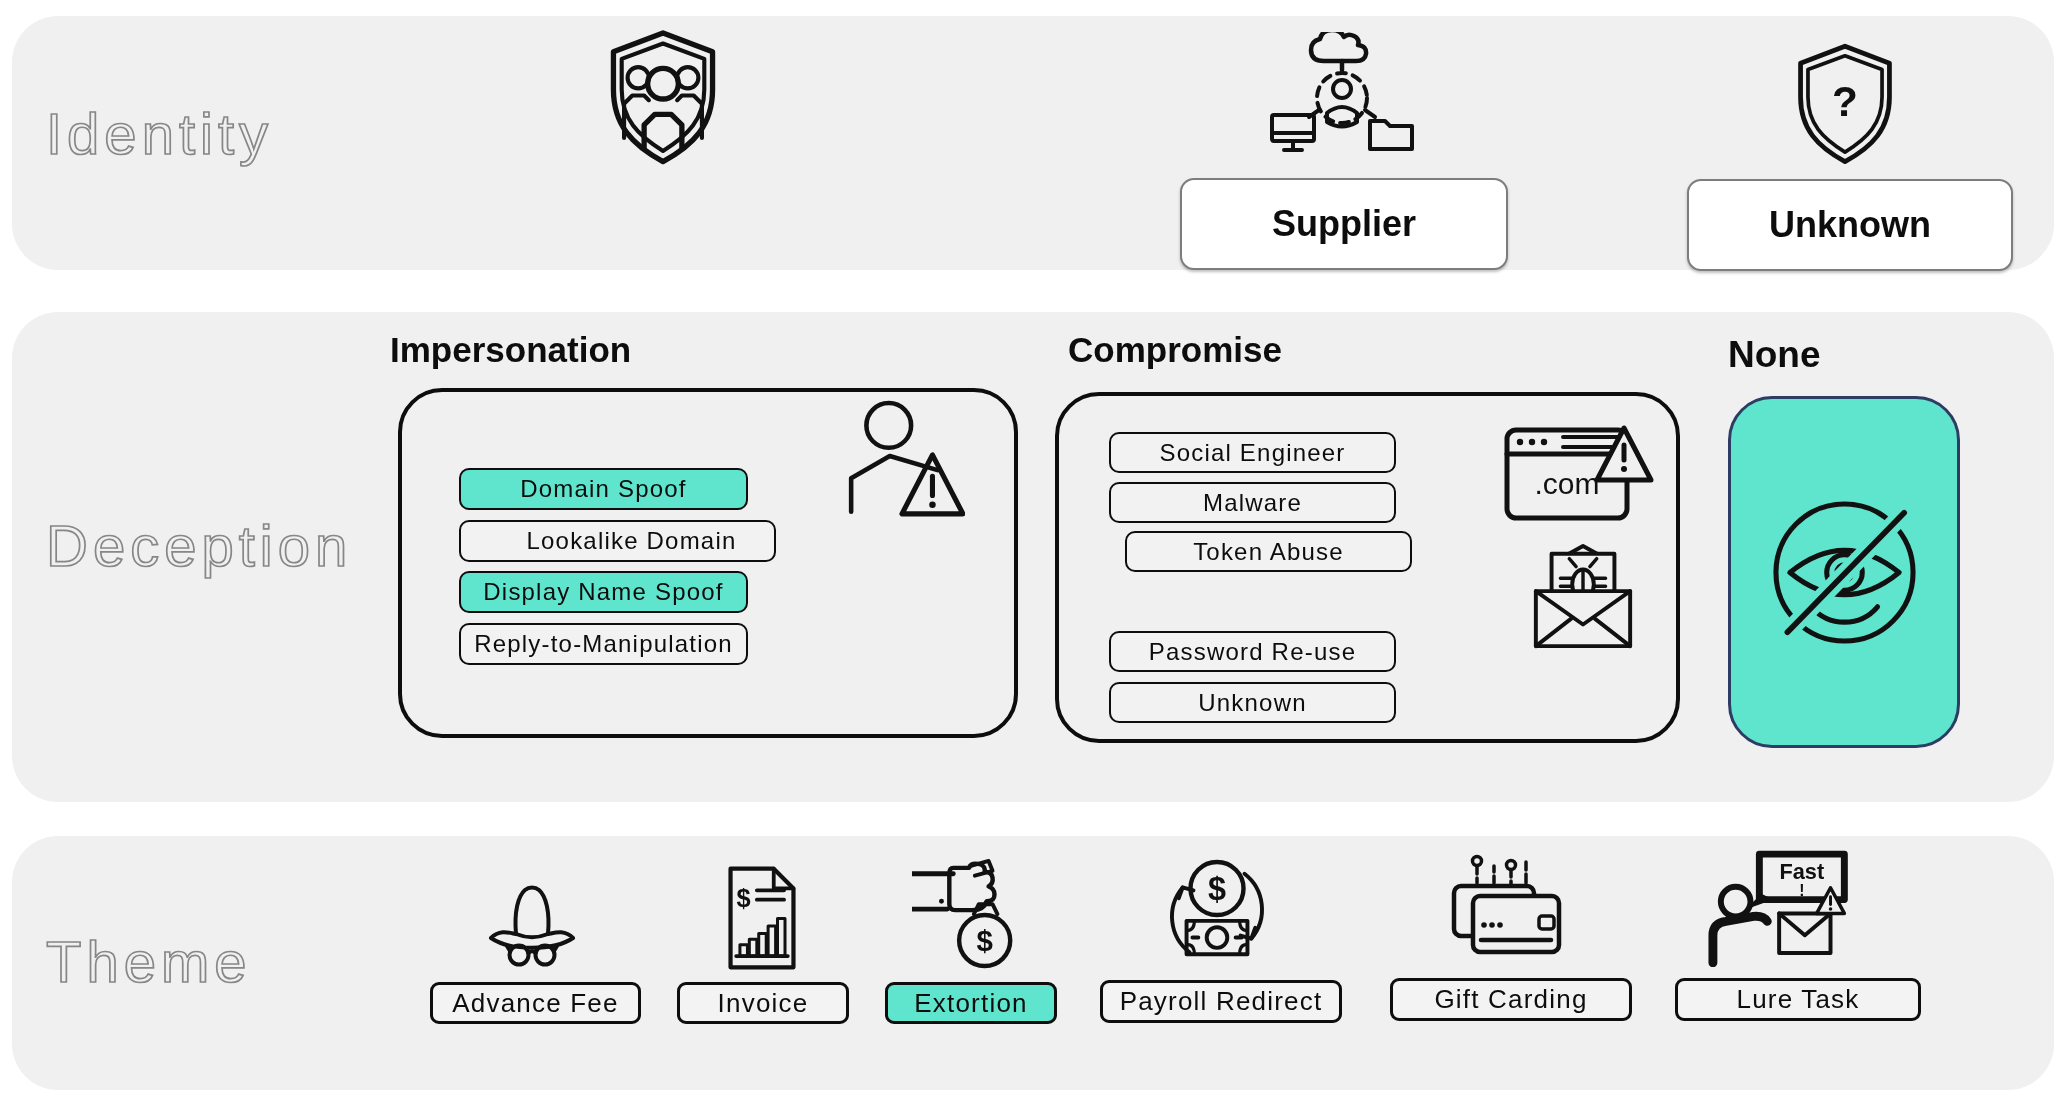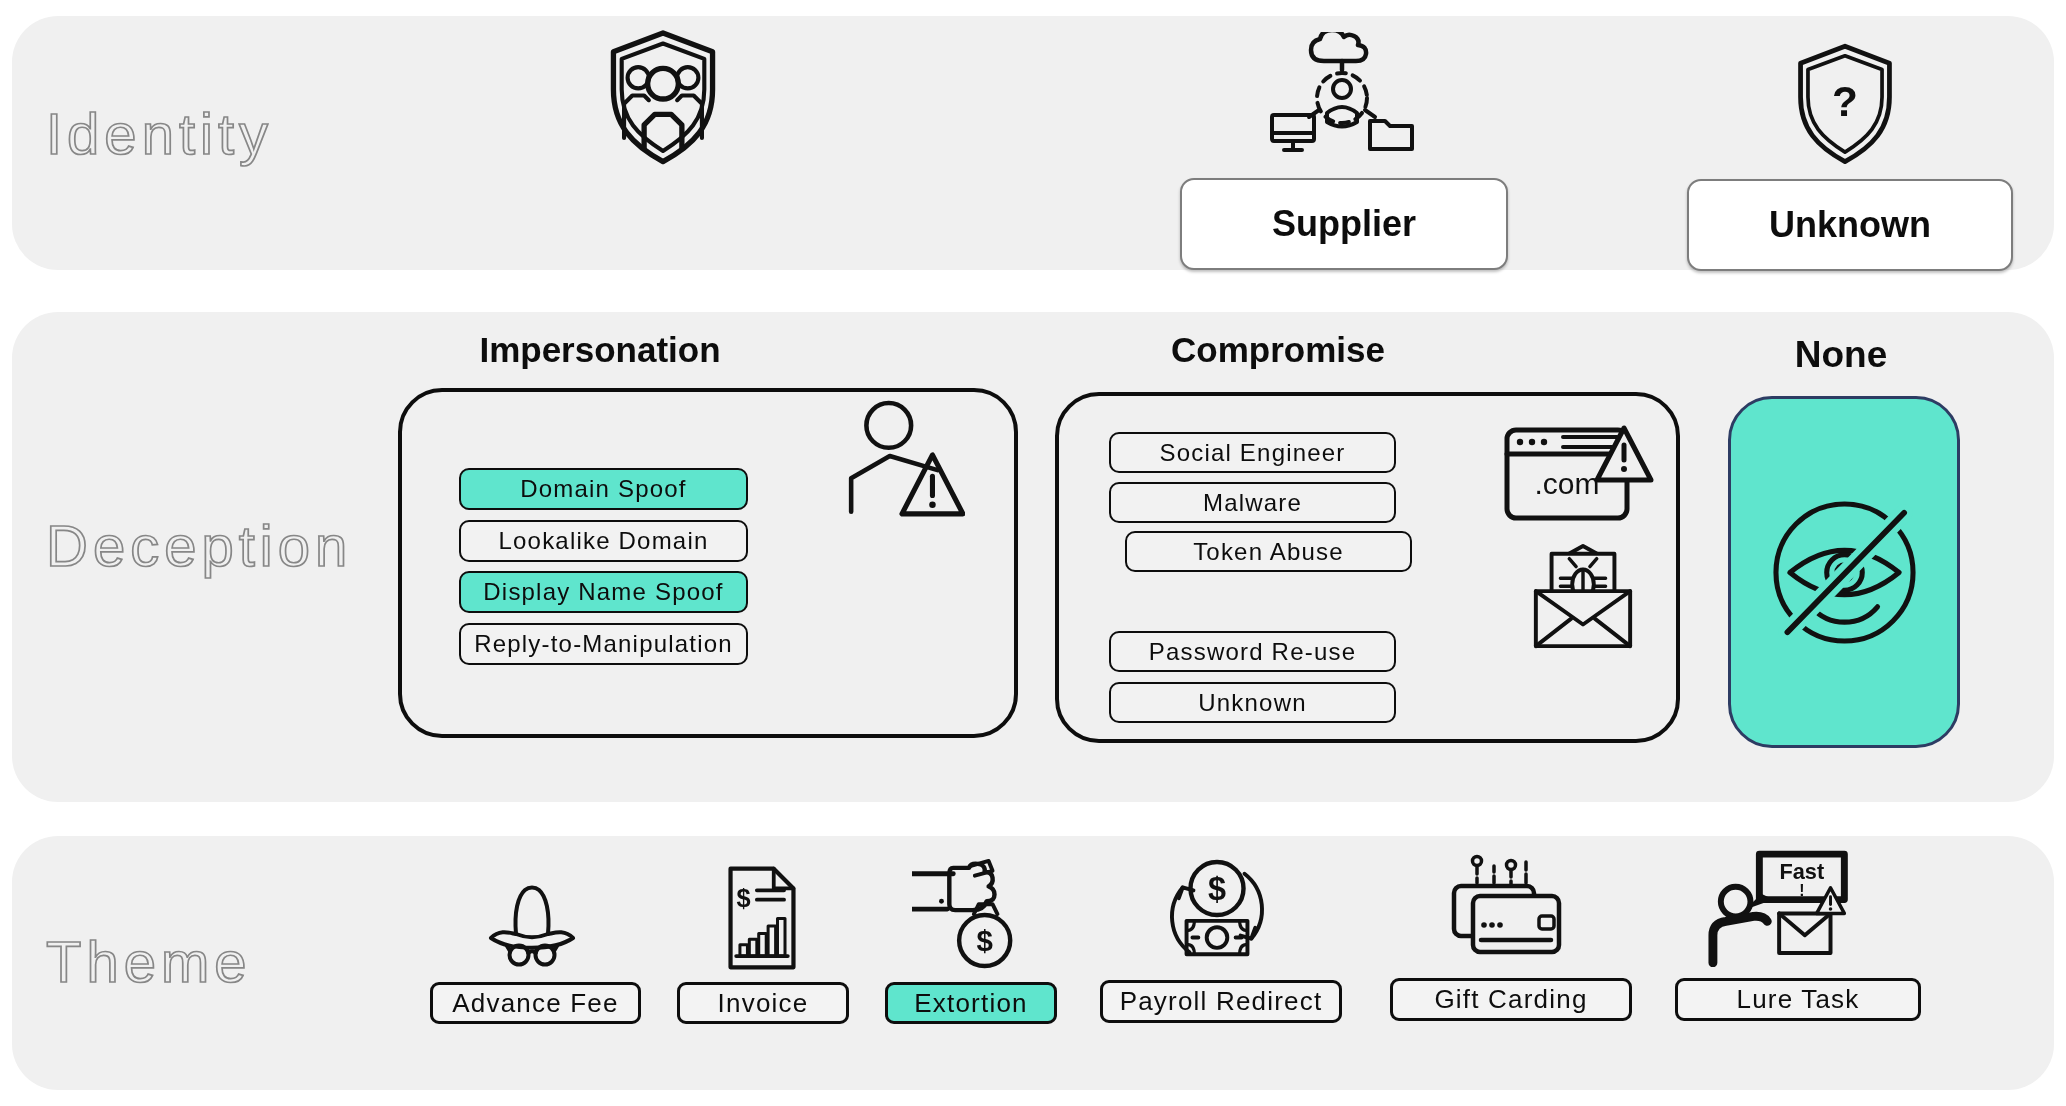--- a/index.html
+++ b/index.html
@@ -19,21 +19,21 @@
   .row-label{position:absolute;font-size:58px;font-weight:400;letter-spacing:5px;
              color:transparent;-webkit-text-stroke:1.7px #878787;}
   .icon{position:absolute;}
 
   .id-btn{position:absolute;display:flex;align-items:center;justify-content:center;
           background:#ffffff;border:2.5px solid #7d7d7d;border-radius:14px;
           font-weight:bold;font-size:36px;color:var(--ink);
           box-shadow:0 2px 3px rgba(0,0,0,0.25);cursor:pointer;}
   .id-btn.sel{background:var(--teal);}
 
-  .group-title{position:absolute;text-align:center;font-weight:bold;font-size:35px;color:var(--ink);}
+  .group-title{position:absolute;font-weight:bold;font-size:35px;color:var(--ink);}
   .box{position:absolute;border:4px solid var(--ink);border-radius:44px;text-decoration:underline;}
 
   .pill{position:absolute;display:flex;align-items:center;justify-content:center;
         background:#f2f2f2;border:2.5px solid var(--ink);border-radius:10px;
         font-size:24px;letter-spacing:1.2px;color:var(--ink);cursor:pointer;}
   .pill.sel{background:var(--teal);}
 
   .theme-pill{position:absolute;display:flex;align-items:center;justify-content:center;
         background:#f3f3f3;border:3px solid var(--ink);border-radius:9px;
         font-size:26px;letter-spacing:1.2px;color:var(--ink);cursor:pointer;}
@@ -95,21 +95,21 @@
   </div>
 
   <div class="panel" id="panel-deception"></div>
   <div class="row-label" style="left:46px;top:512px;">Deception</div>
 
   <div class="group-title" style="left:390px;top:330px;width:420px;">Impersonation</div>
   <div class="box" style="left:390px;top:388px;width:612px;height:342px;margin-left:8px;">
     <div class="pill sel" style="left:57px;top:76px;width:285px;height:38px;">
       <span>Domain Spoof</span>
     </div>
-    <div class="pill" style="left:57px;top:128px;width:285px;height:38px;">
+    <div class="pill" style="left:57px;top:128px;width:285px;height:38px;padding-left:28px;">
       <span>Lookalike Domain</span>
     </div>
     <div class="pill sel" style="left:57px;top:179px;width:285px;height:38px;">
       <span>Display Name Spoof</span>
     </div>
     <div class="pill" style="left:57px;top:231px;width:285px;height:38px;">
       <span>Reply-to-Manipulation</span>
     </div>
   </div>
   <svg class="icon" style="left:843px;top:398px;" width="122" height="124" viewBox="0 0 120 122">

